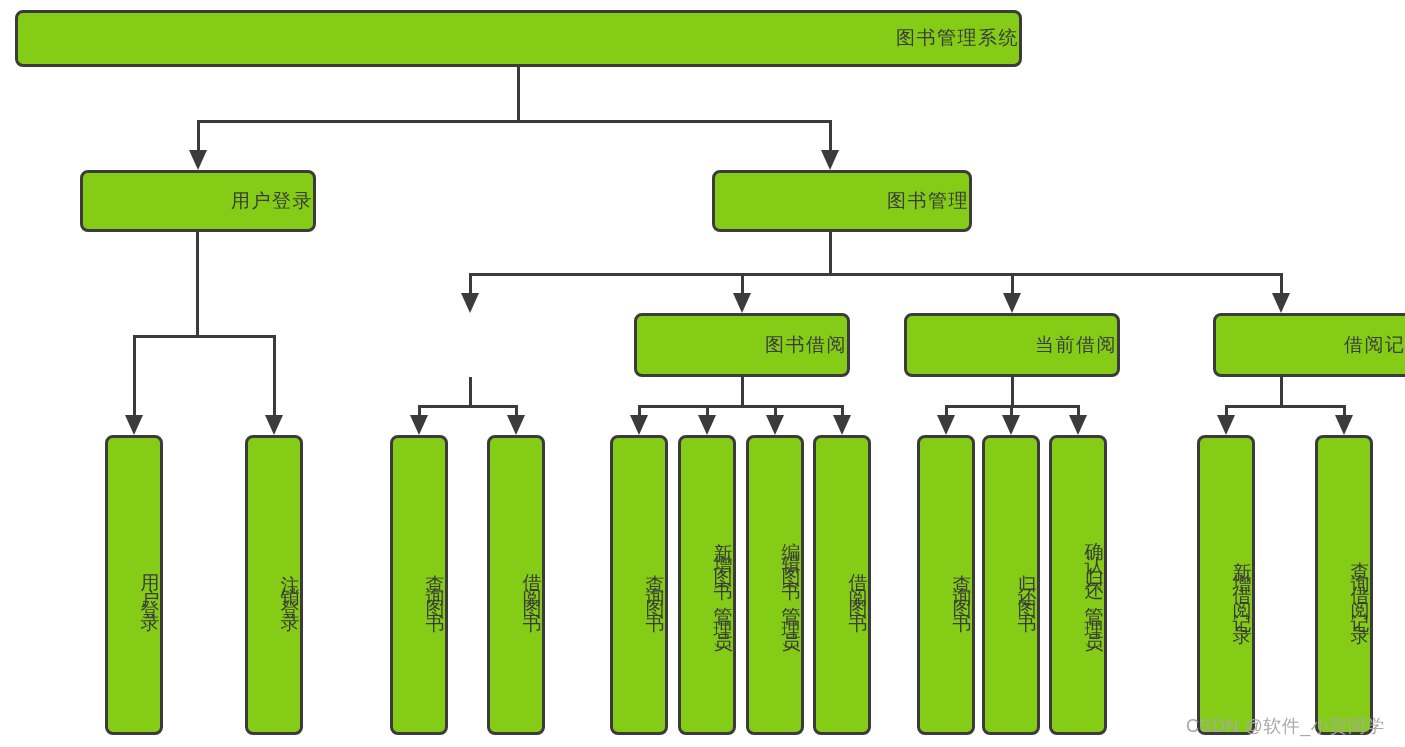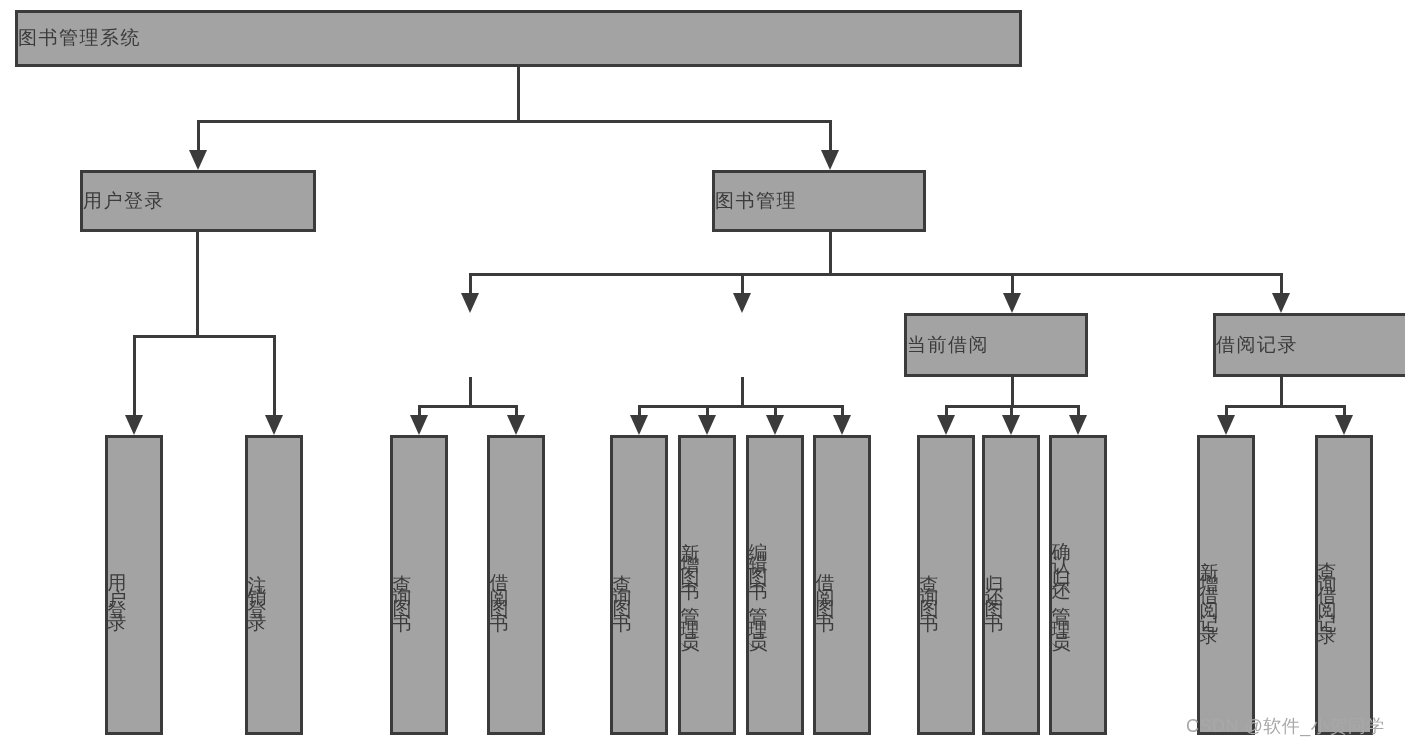--- a/index.html
+++ b/index.html
@@ -8,23 +8,23 @@
     --wm:#a8a8a8;
     --bg:#ffffff;
   }
   html,body{margin:0;padding:0;background:var(--bg);}
   body{font-family:"Liberation Sans","DejaVu Sans",sans-serif;}
   .canvas{
     position:relative;width:1405px;height:747px;background:var(--bg);
     overflow:hidden;
   }
   .box{
-    position:absolute;background:#a3a3a3;border:3px solid var(--line);
-    border-radius:0;box-sizing:border-box;
-    display:flex;align-items:center;justify-content:flex-start;
+    position:absolute;background:#84cc16;border:3px solid var(--line);
+    border-radius:8px;box-sizing:border-box;
+    display:flex;align-items:center;justify-content:flex-end;
   }
   .lbl{
     font-size:19px;color:var(--text);letter-spacing:1.5px;line-height:1.2;
     white-space:nowrap;
   }
   .vlbl{
     writing-mode:vertical-rl;text-orientation:mixed;
     font-size:19px;color:var(--text);letter-spacing:13px;line-height:1;
   }
   .hline,.vline{position:absolute;background:var(--line);}
@@ -45,25 +45,28 @@
 
 <div class="canvas">
 
   <div class="box" style="left:15px;top:10px;width:1007px;height:57px">
     <span class="lbl">图书管理系统</span>
   </div>
 
   <div class="box" style="left:80px;top:170px;width:236px;height:62px">
     <span class="lbl">用户登录</span>
   </div>
-  <div class="box" style="left:712px;top:170px;width:214px;height:62px">
+  <div class="box" style="left:712px;top:170px;width:260px;height:62px">
     <span class="lbl">图书管理</span>
   </div>
 
-  <div class="box" style="left:904px;top:313px;width:184px;height:64px">
+  <div class="box" style="left:634px;top:313px;width:216px;height:64px">
+    <span class="lbl">图书借阅</span>
+  </div>
+  <div class="box" style="left:904px;top:313px;width:216px;height:64px">
     <span class="lbl">当前借阅</span>
   </div>
   <div class="box" style="left:1213px;top:313px;width:216px;height:64px">
     <span class="lbl">借阅记录</span>
   </div>
 
   <div class="box" style="left:105px;top:435px;width:58px;height:300px">
     <span class="vlbl">用户登录</span>
   </div>
   <div class="box" style="left:245px;top:435px;width:58px;height:300px">

